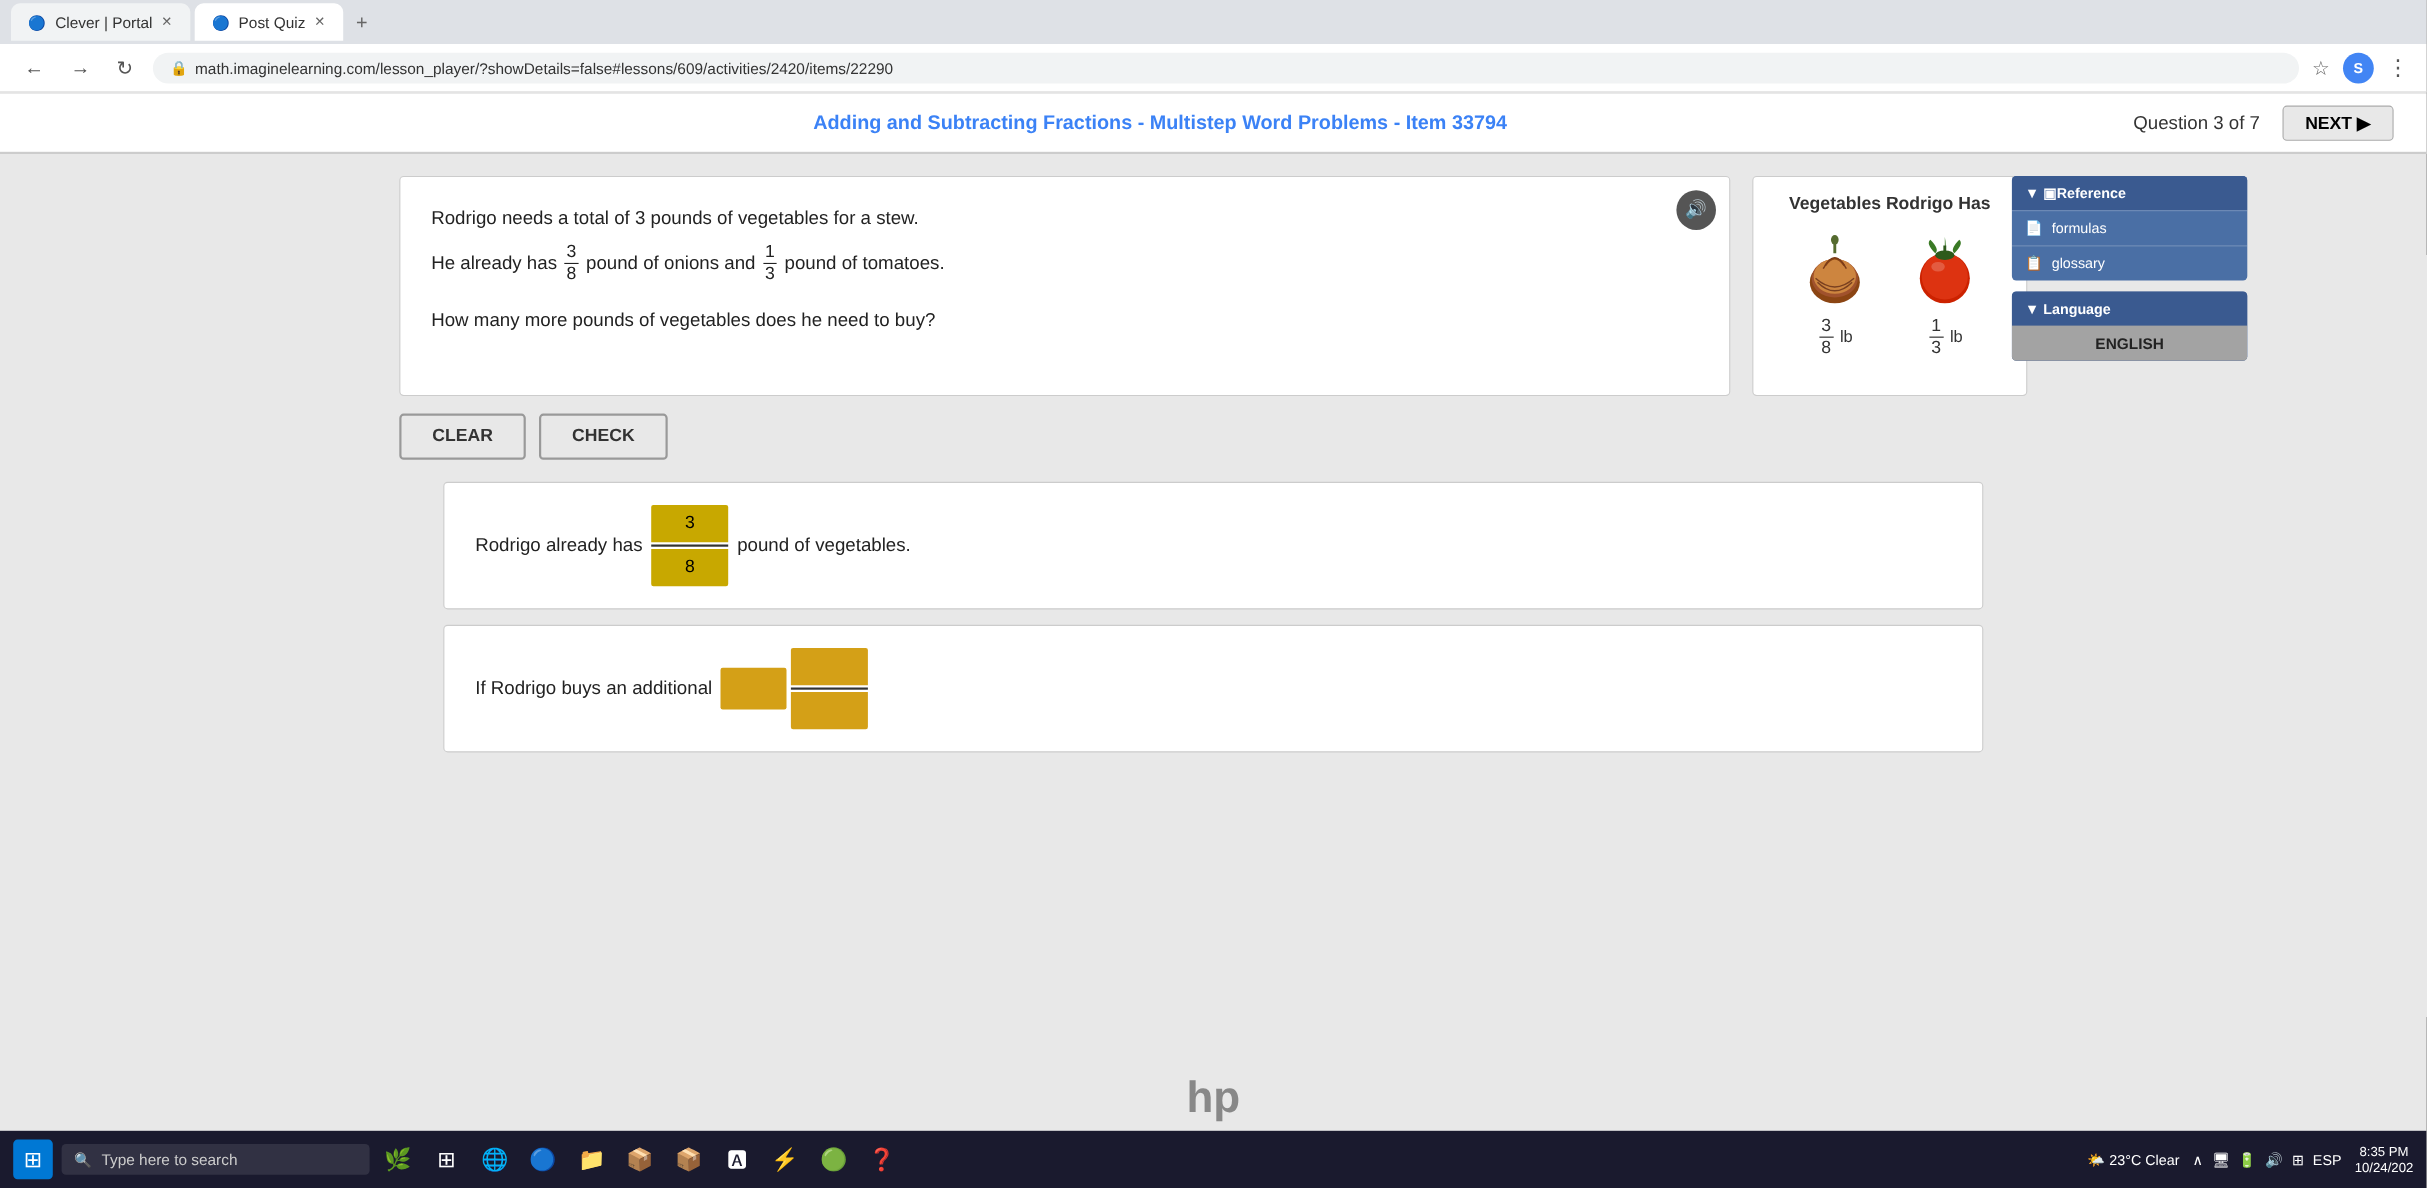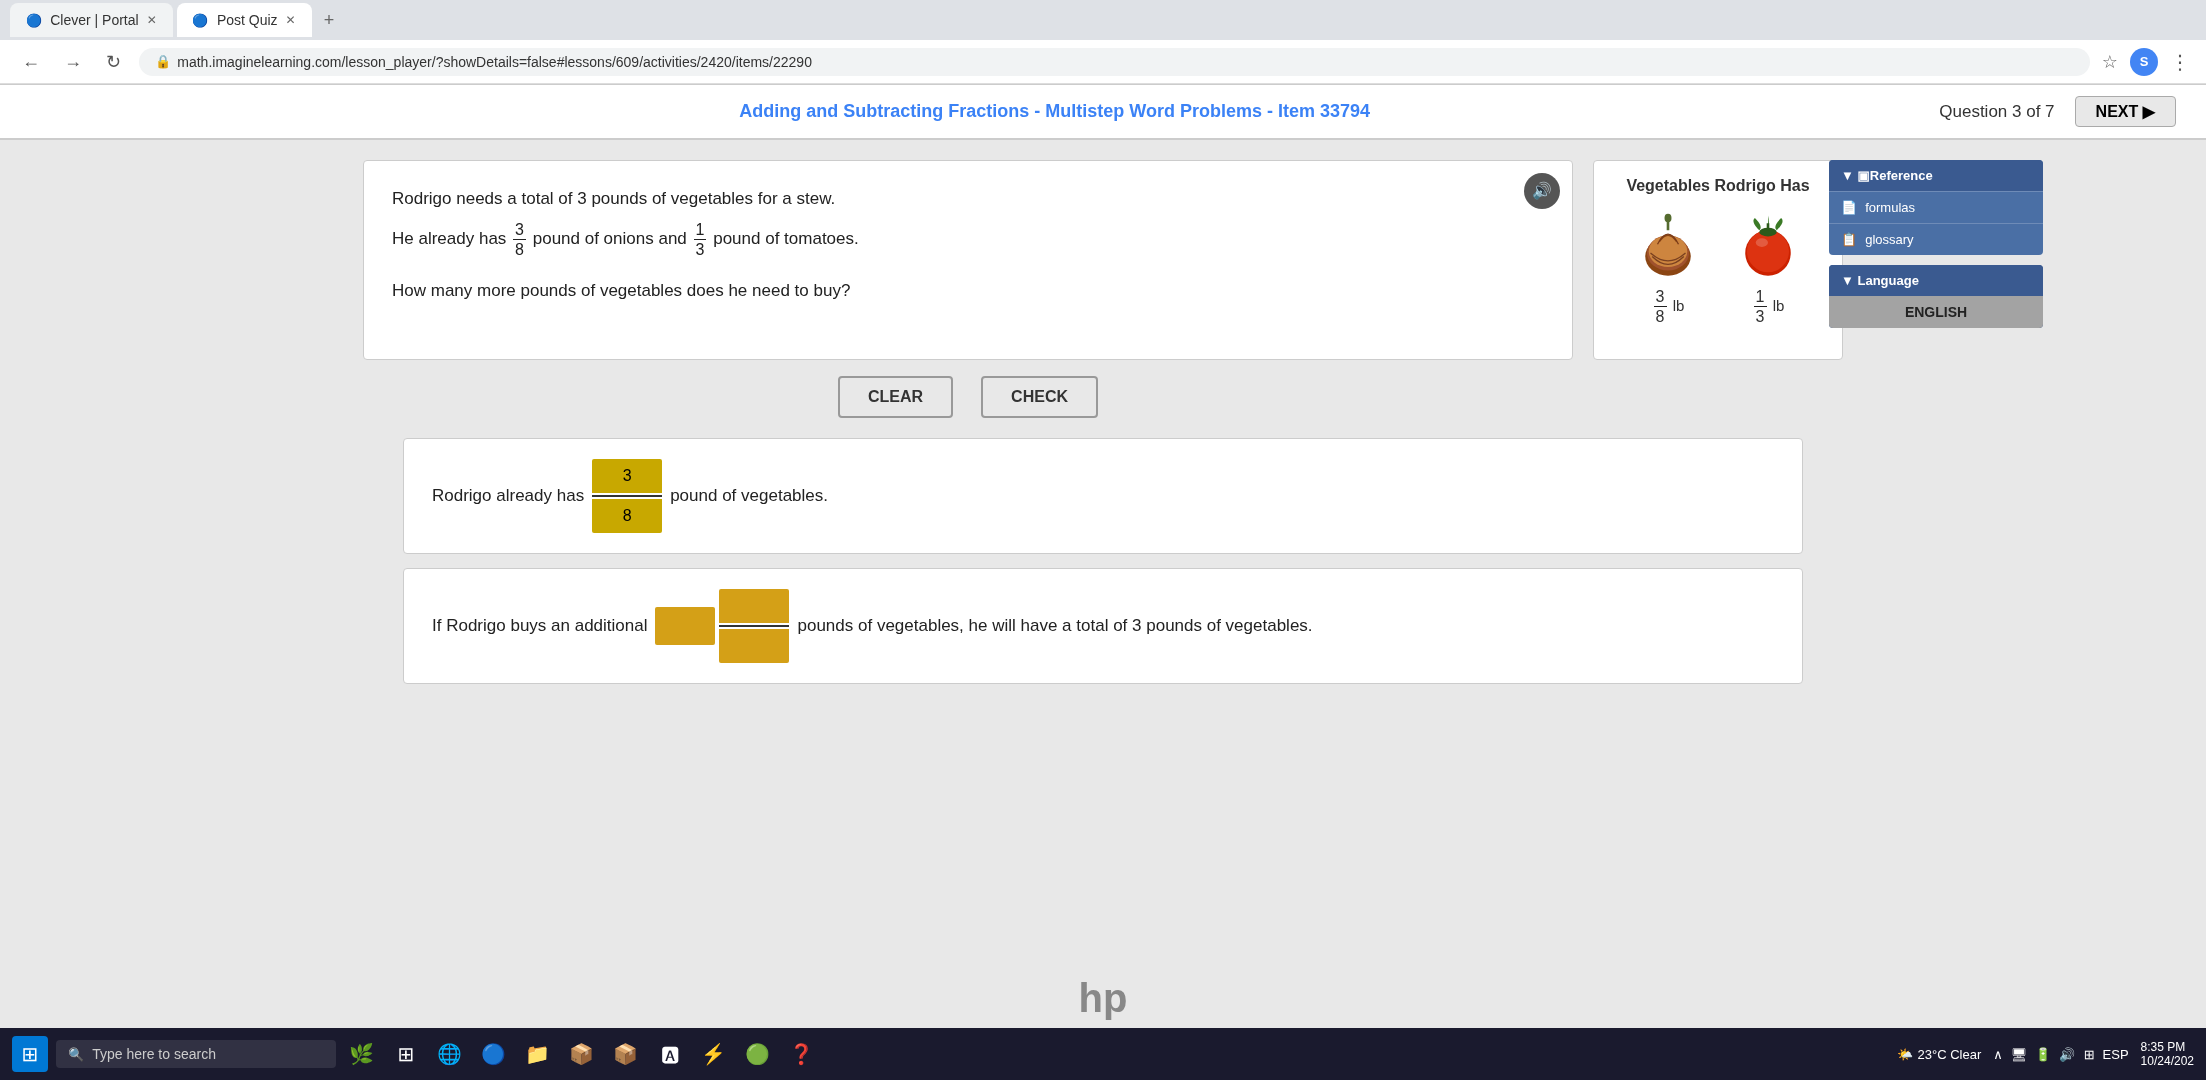--- a/index.html
+++ b/index.html
@@ -308,22 +308,22 @@
       padding: 8px 12px;
       font-size: 14px;
       font-weight: bold;
       text-align: center;
     }
 
     
     .buttons-area {
       width: 1480px;
       display: flex;
-      justify-content: center;
-      gap: 28px;
+      justify-content: flex-start;
+      gap: 12px;
       margin-top: 16px;
       padding-right: 270px;
     }
 
     .action-btn {
       padding: 10px 28px;
       font-size: 16px;
       font-weight: bold;
       border-radius: 4px;
       border: 2px solid #999;
@@ -457,21 +457,21 @@
       display: flex;
       align-items: center;
       gap: 12px;
       color: white;
       font-size: 13px;
     }
 
     .taskbar-time {
       display: flex;
       flex-direction: column;
-      align-items: flex-start;
+      align-items: center;
       font-size: 12px;
     }
 
     .taskbar-weather {
       display: flex;
       align-items: center;
       gap: 4px;
     }
 
     
@@ -659,21 +659,20 @@
     <div class="answer-row">
       <span>If Rodrigo buys an additional</span>
       <div style="display:inline-flex; align-items:center; gap:4px; vertical-align:middle;">
         <input class="input-box" value="" style="background: rgb(212, 160, 23); width: 60px;">
         <div class="fraction-input">
           <input class="fraction-input-top" value="" style="background: rgb(212, 160, 23);">
           <div class="fraction-bar"></div>
           <input class="fraction-input-bottom" value="" style="background: rgb(212, 160, 23);">
         </div>
       </div>
-      <span>pounds of vegetables, he will have a total of 3 pounds of vegetables.</span>
     </div>
 
   </div>
 
   <div class="hp-logo">hp</div>
 
 </div>
 
 <div class="taskbar">
   <div class="taskbar-start">⊞</div>

